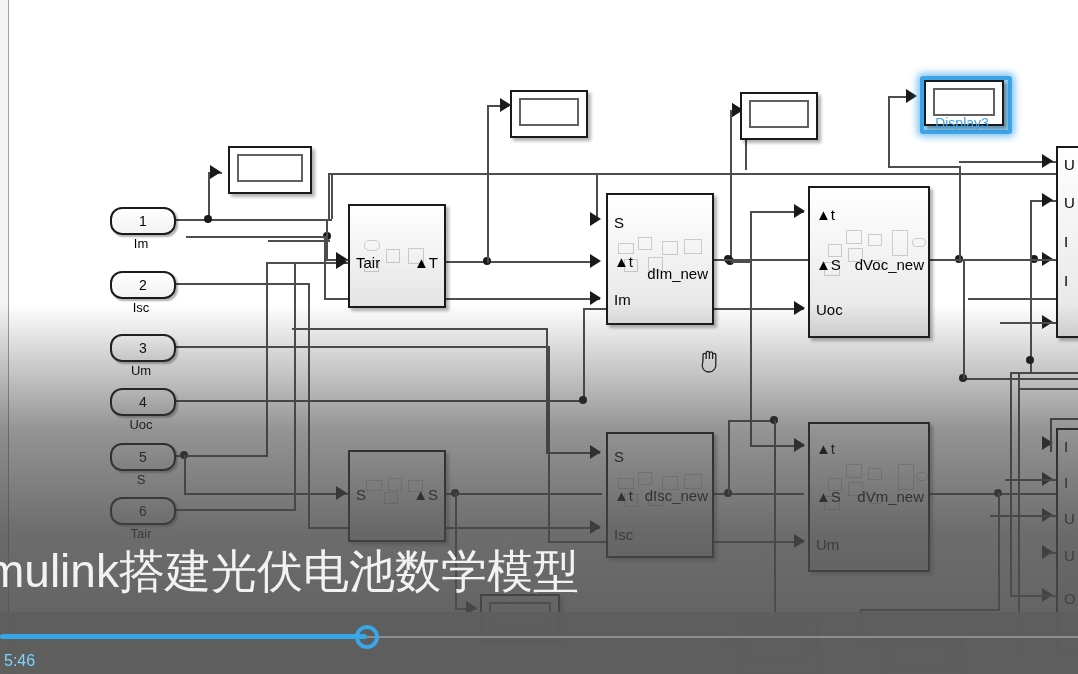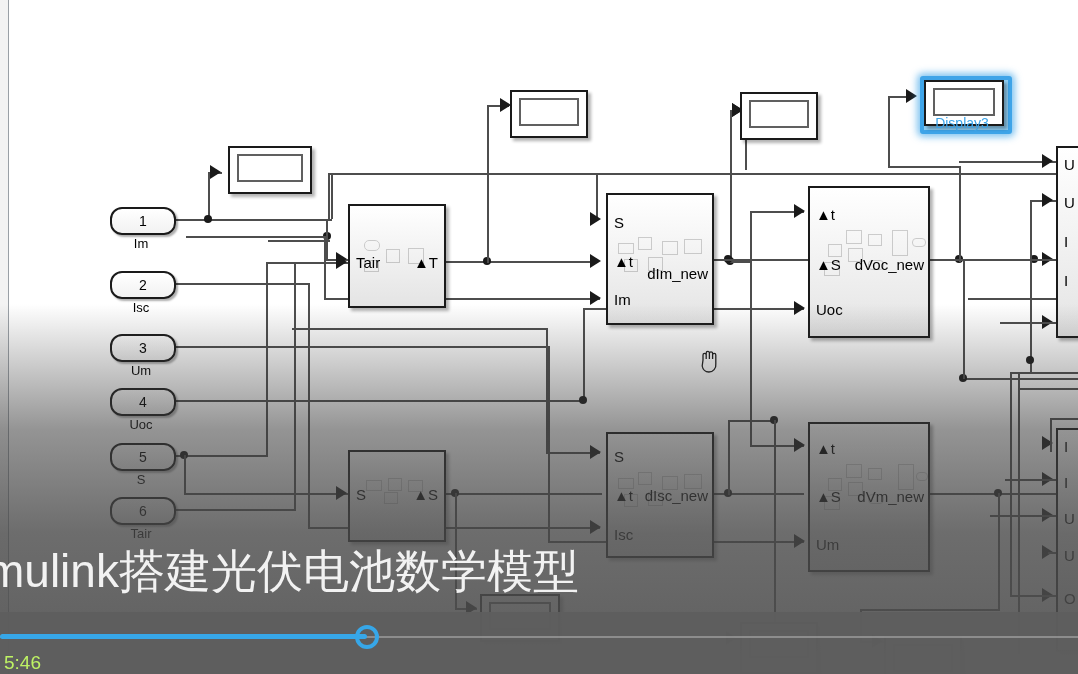--- a/index.html
+++ b/index.html
@@ -49,21 +49,21 @@
 
   
   #scrim{position:absolute;left:0;bottom:0;width:1078px;height:370px;
     background:linear-gradient(180deg,rgba(40,40,40,0) 0%,rgba(60,60,60,.55) 34%,rgba(72,72,72,.80) 62%,rgba(80,80,80,.92) 100%);
     pointer-events:none;}
   #title{position:absolute;left:-14px;top:541px;font-size:46px;color:#f2f2f2;letter-spacing:0px;white-space:nowrap;}
   #ctrlbar{position:absolute;left:0;bottom:0;width:1078px;height:62px;background:rgba(94,94,94,.95);}
   #track{position:absolute;left:0;top:24px;width:1078px;height:2px;background:rgba(200,200,200,.45);}
   #played{position:absolute;left:0;top:22px;height:5px;background:#37a7e8;border-radius:3px;}
   #knob{position:absolute;top:13px;width:24px;height:24px;border-radius:50%;border:4px solid #37a7e8;background:transparent;box-sizing:border-box;}
-  #tleft{position:absolute;left:4px;top:40px;font-size:19px;color:#bef264;}
+  #tleft{position:absolute;left:4px;top:40px;font-size:16px;color:#7dd3fc;}
 </style>
 </head>
 <body>
 
 <div id="stage">
 
   <div id="canvas">
     <div id="leftrule"></div>
 
     <div class="wire h" style="left:172px;top:219px;width:160px;"></div>

